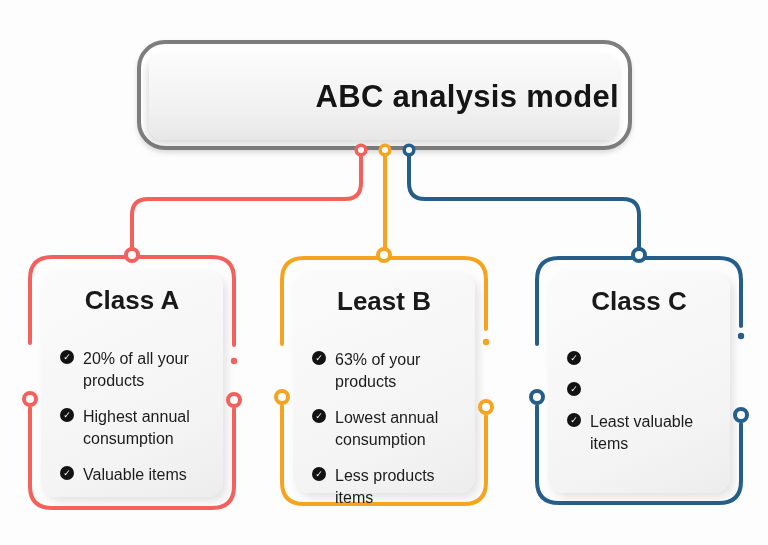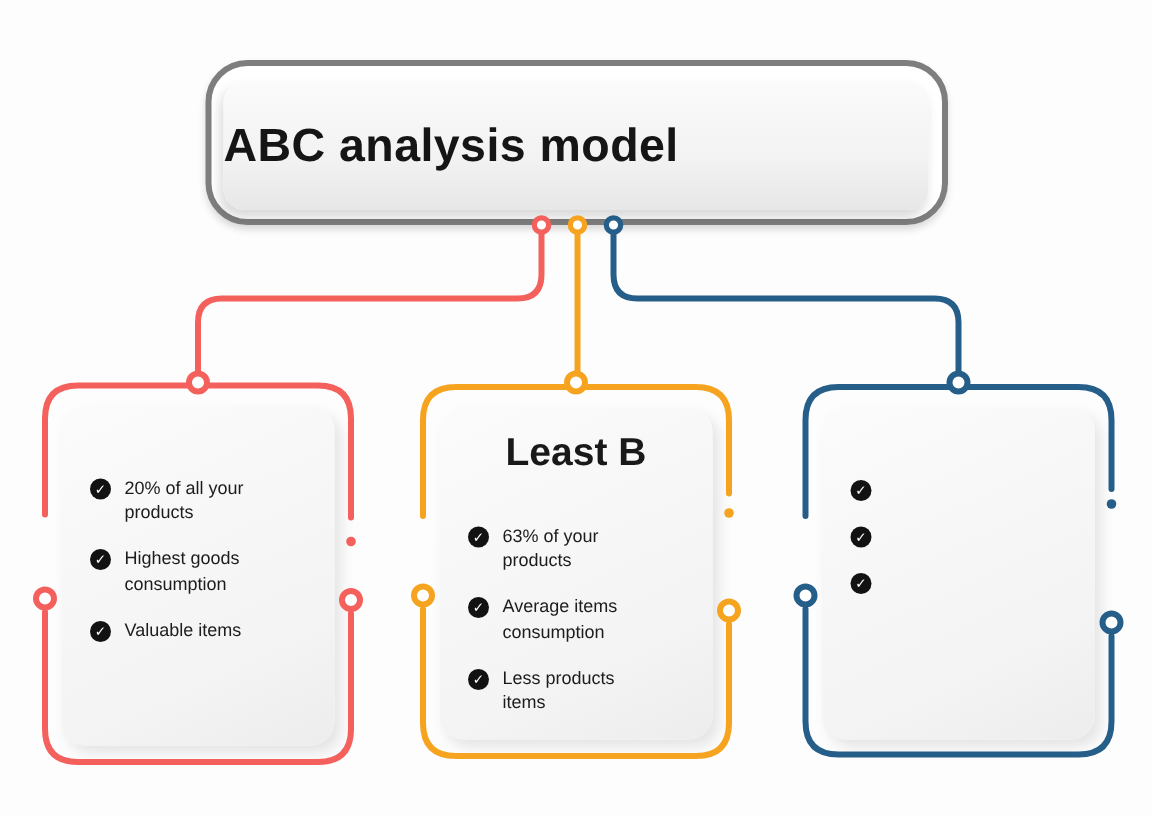--- a/index.html
+++ b/index.html
@@ -12,21 +12,21 @@
   .title-outer {
     position:absolute; left:137px; top:40px; width:495px; height:110px;
     box-sizing:border-box; border:4px solid #7e7e7e; border-radius:28px;
     background:#ffffff; box-shadow:0 3px 5px rgba(0,0,0,0.13);
   }
   .title-inner {
     position:absolute; left:149px; top:54px; width:470px; height:86px;
     border-radius:14px;
     background:linear-gradient(180deg,#fbfbfb 0%,#f2f2f2 60%,#e7e7e7 100%);
     box-shadow:-2px 5px 8px rgba(0,0,0,0.15);
-    display:flex; align-items:center; justify-content:flex-start;
+    display:flex; align-items:center; justify-content:flex-end;
   }
   .title-inner h1 {
     margin:0; font-size:31px; font-weight:bold; color:#151515; letter-spacing:0.3px;
   }
   
   .panel {
     position:absolute; border-radius:16px;
     background:linear-gradient(155deg,#fbfbfb 0%,#f4f4f4 70%,#ededed 100%);
     box-shadow:4px 5px 9px rgba(0,0,0,0.10);
   }
@@ -43,21 +43,21 @@
   .card-content h2 {
     margin:0; text-align:center; font-size:26px; font-weight:bold; color:#191919;
   }
   .items { list-style:none; margin:32px 0 0 0; padding:0 2px 0 19px; }
   .item  { display:flex; align-items:flex-start; gap:9px; margin-bottom:15px; }
   .check {
     flex:0 0 14px; width:14px; height:14px; border-radius:50%;
     background:#121212; color:#ffffff; font-size:9px; line-height:14px;
     text-align:center; margin-top:2px;
   }
-  .txt { font-size:12px; line-height:1.35; color:#1c1c1c; white-space:pre-line; }
+  .txt { font-size:16px; line-height:1.35; color:#1c1c1c; white-space:pre-line; }
 </style>
 </head>
 <body>
 
 <div class="stage">
 
   <div class="title-outer"></div>
   <div class="title-inner">
     <h1>ABC analysis model</h1>
   </div>
@@ -102,66 +102,69 @@
       <circle cx="639" cy="255" r="6" fill="#ffffff"></circle>
       <circle cx="537" cy="397" r="6" fill="#ffffff"></circle>
       <circle cx="741" cy="415" r="6" fill="#ffffff"></circle>
     </g>
     <g fill="#265e8a">
       <circle cx="741" cy="336" r="3.2"></circle>
     </g>
   </svg>
 
   <div class="card-content content-a">
+    <h2>Class A</h2>
     <ul class="items">
       <li class="item">
         <span class="check">✓</span>
         <span class="txt">20% of all your
 products</span>
       </li>
       <li class="item">
         <span class="check">✓</span>
-        <span class="txt">Highest goods
+        <span class="txt">Highest annual
 consumption</span>
       </li>
       <li class="item">
         <span class="check">✓</span>
         <span class="txt">Valuable items</span>
       </li>
     </ul>
   </div>
 
   <div class="card-content content-b">
     <h2>Least B</h2>
     <ul class="items">
       <li class="item">
         <span class="check">✓</span>
         <span class="txt">63% of your
 products</span>
       </li>
       <li class="item">
         <span class="check">✓</span>
-        <span class="txt">Average items
+        <span class="txt">Lowest annual
 consumption</span>
       </li>
       <li class="item">
         <span class="check">✓</span>
         <span class="txt">Less products
 items</span>
       </li>
     </ul>
   </div>
 
   <div class="card-content content-c">
+    <h2>Class C</h2>
     <ul class="items">
       <li class="item">
         <span class="check">✓</span>
       </li>
       <li class="item">
         <span class="check">✓</span>
       </li>
       <li class="item">
         <span class="check">✓</span>
+        <span class="txt">Least valuable items</span>
       </li>
     </ul>
   </div>
 
 </div>
 
 </body></html>

